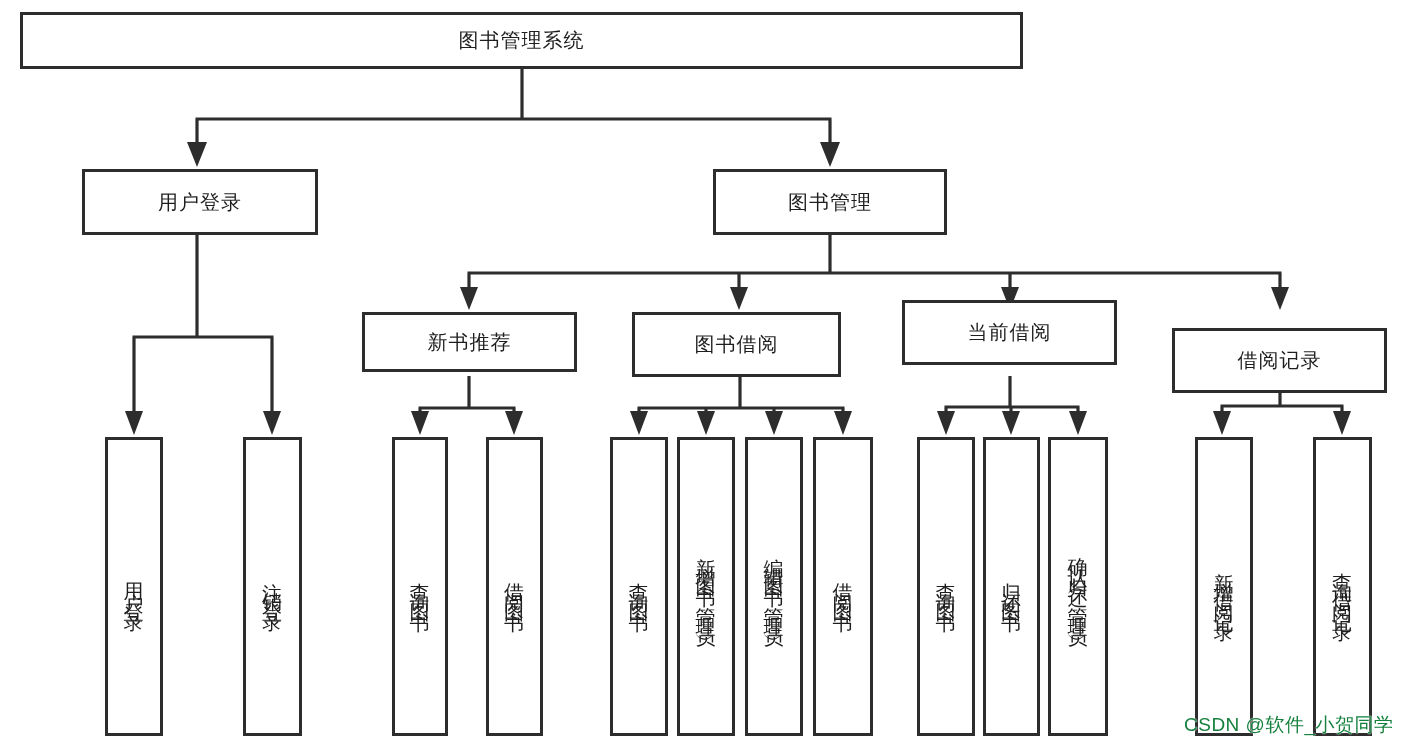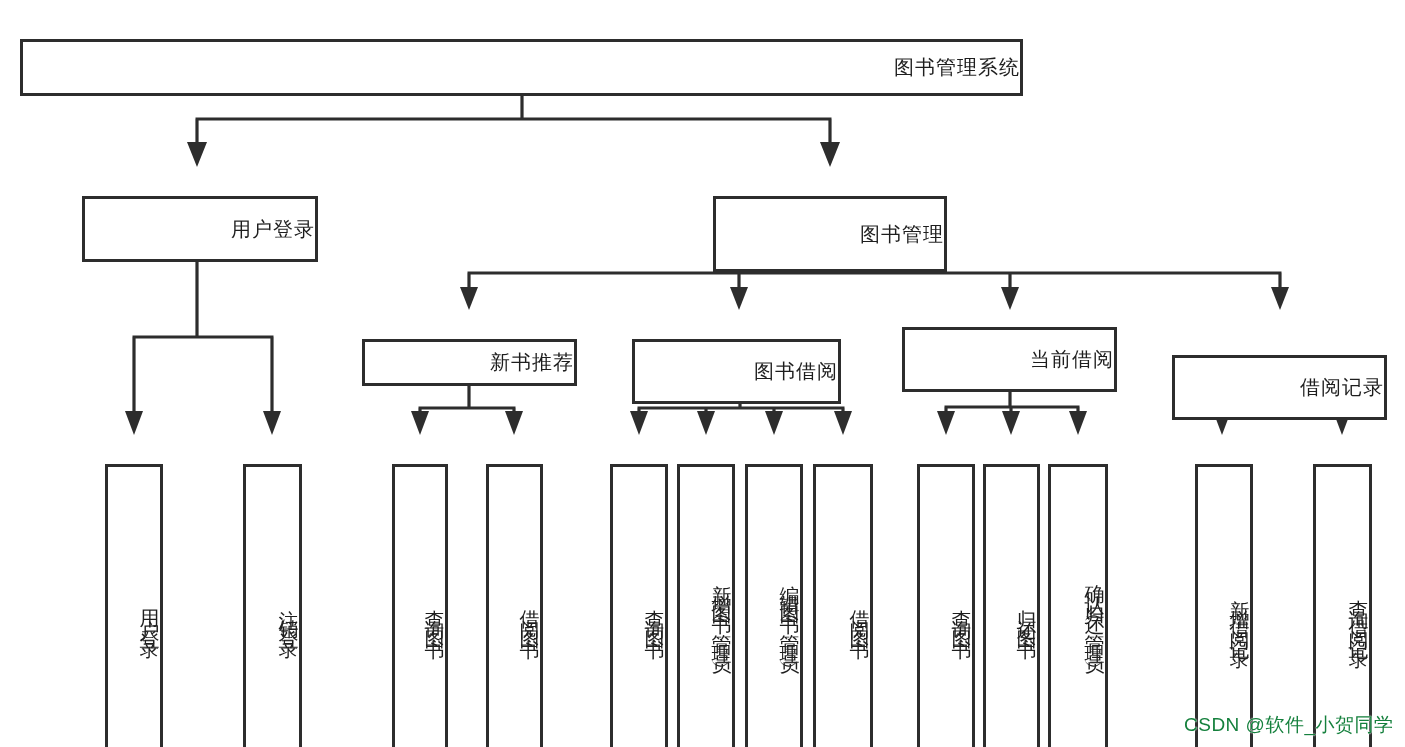--- a/index.html
+++ b/index.html
@@ -16,25 +16,24 @@
     left: 0; top: 0;
     width: 1405px; height: 747px;
   }
   .node {
     position: absolute;
     box-sizing: border-box;
     border: 3px solid #2d2d2d;
     background: #ffffff;
     display: flex;
     align-items: center;
-    justify-content: flex-end;
+    justify-content: center;
     color: #1e1e1e;
     font-size: 20px;
     z-index: 2;
-    margin-top: 27px;
   }
   .node.h span {
     letter-spacing: 1px;
     white-space: nowrap;
   }
   .node.v span {
     writing-mode: vertical-rl;
     text-orientation: mixed;
     letter-spacing: 10px;
     line-height: 1;
@@ -100,25 +99,25 @@
     </g>
   </svg>
 
   <div class="node h" style="left:20px; top:12px; width:1003px; height:57px;">
     <span>图书管理系统</span>
   </div>
 
   <div class="node h" style="left:82px; top:169px; width:236px; height:66px;">
     <span>用户登录</span>
   </div>
-  <div class="node h" style="left:713px; top:169px; width:234px; height:76px;">
+  <div class="node h" style="left:713px; top:169px; width:234px; height:66px;">
     <span>图书管理</span>
   </div>
 
-  <div class="node h" style="left:362px; top:312px; width:215px; height:47px;">
+  <div class="node h" style="left:362px; top:312px; width:215px; height:60px;">
     <span>新书推荐</span>
   </div>
   <div class="node h" style="left:632px; top:312px; width:209px; height:65px;">
     <span>图书借阅</span>
   </div>
   <div class="node h" style="left:902px; top:300px; width:215px; height:65px;">
     <span>当前借阅</span>
   </div>
   <div class="node h" style="left:1172px; top:328px; width:215px; height:65px;">
     <span>借阅记录</span>

